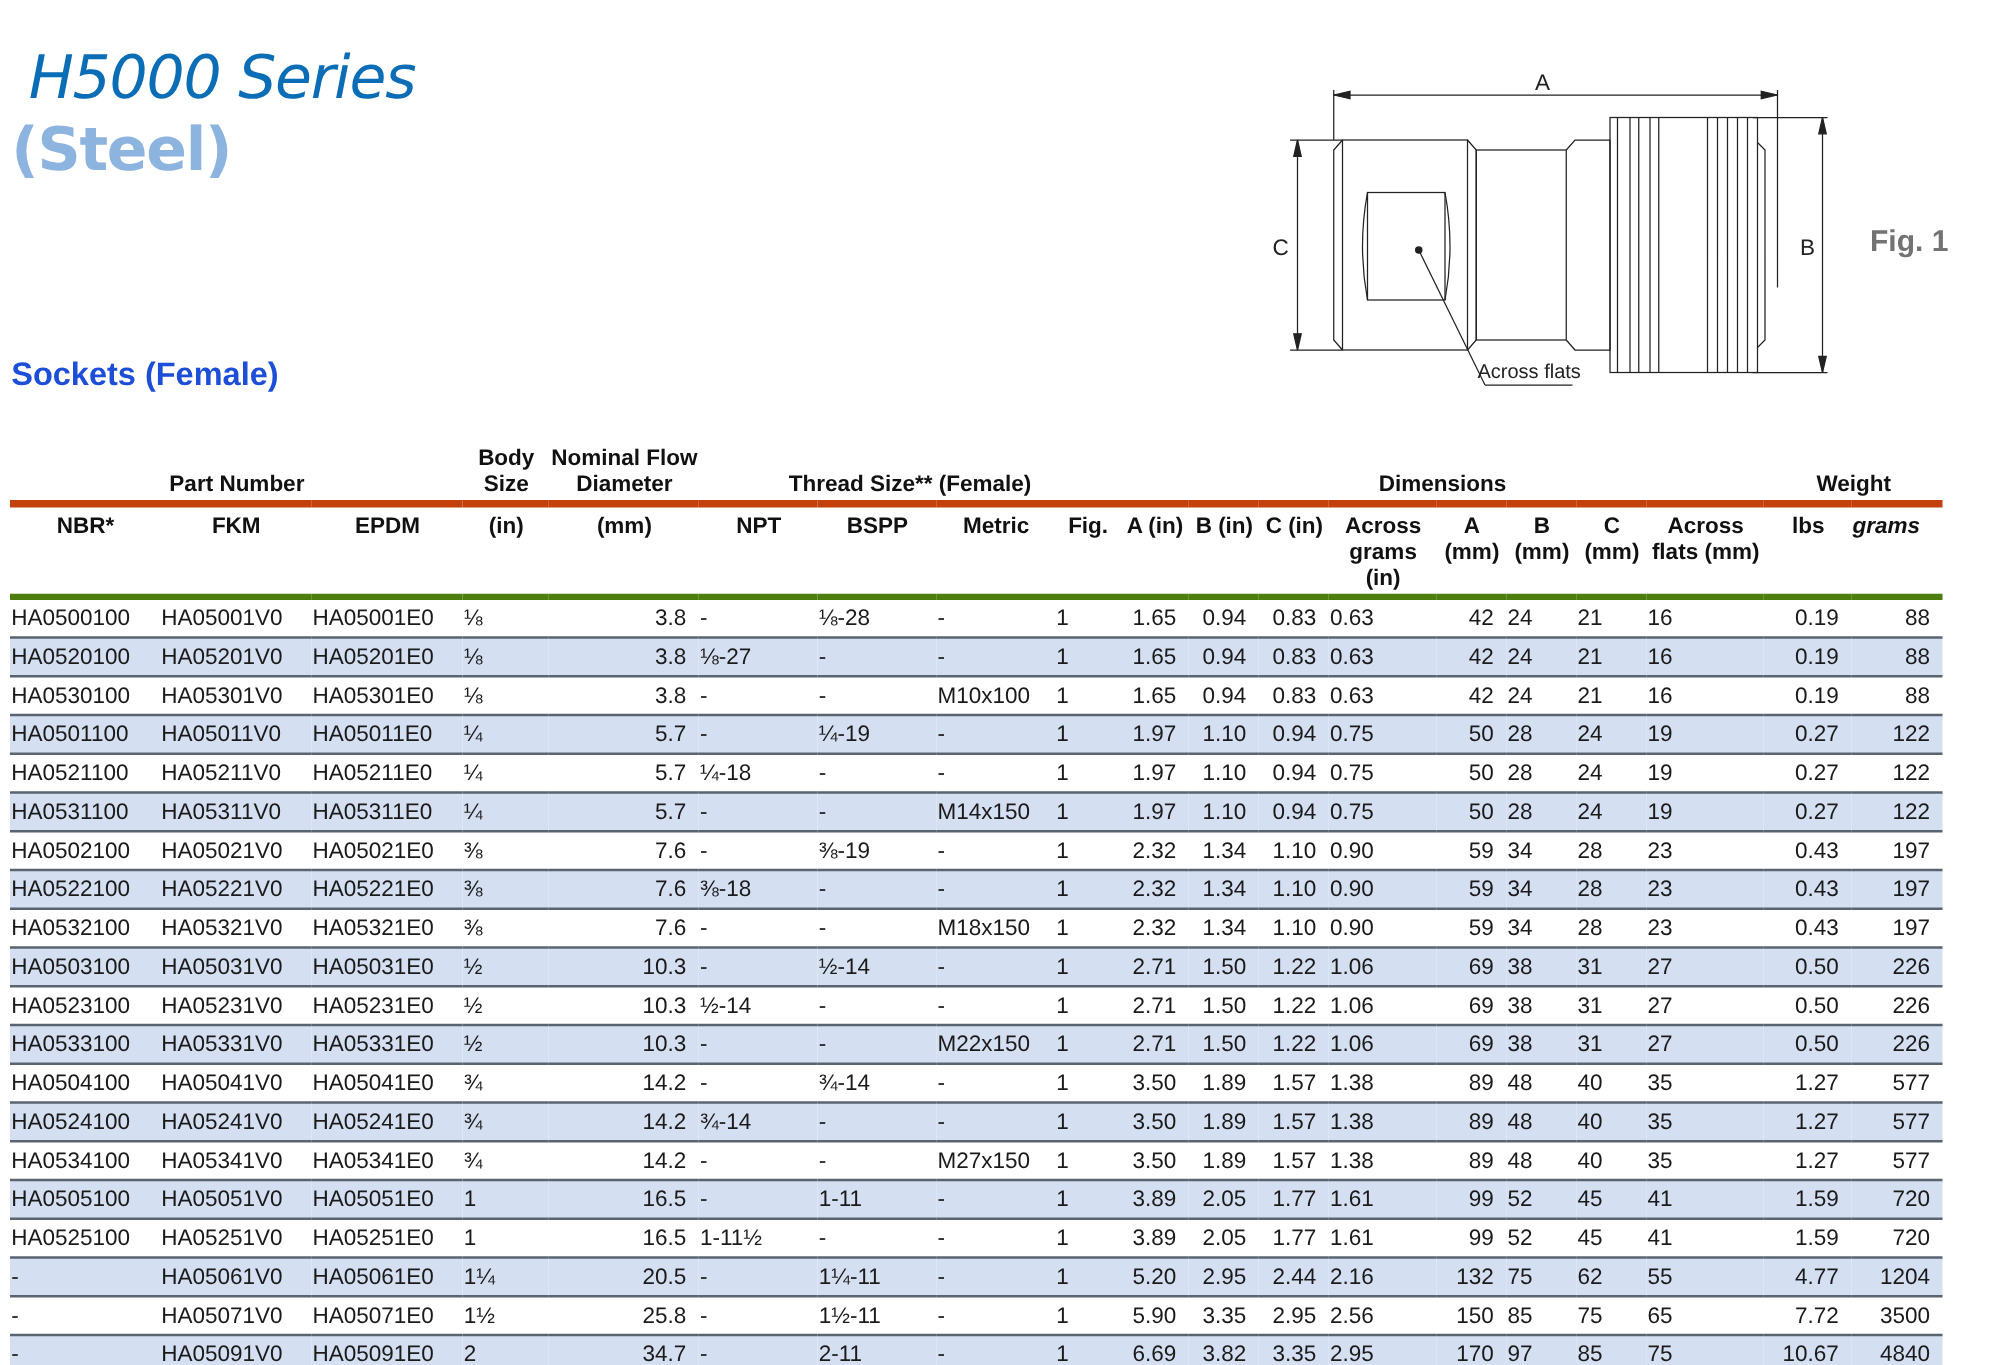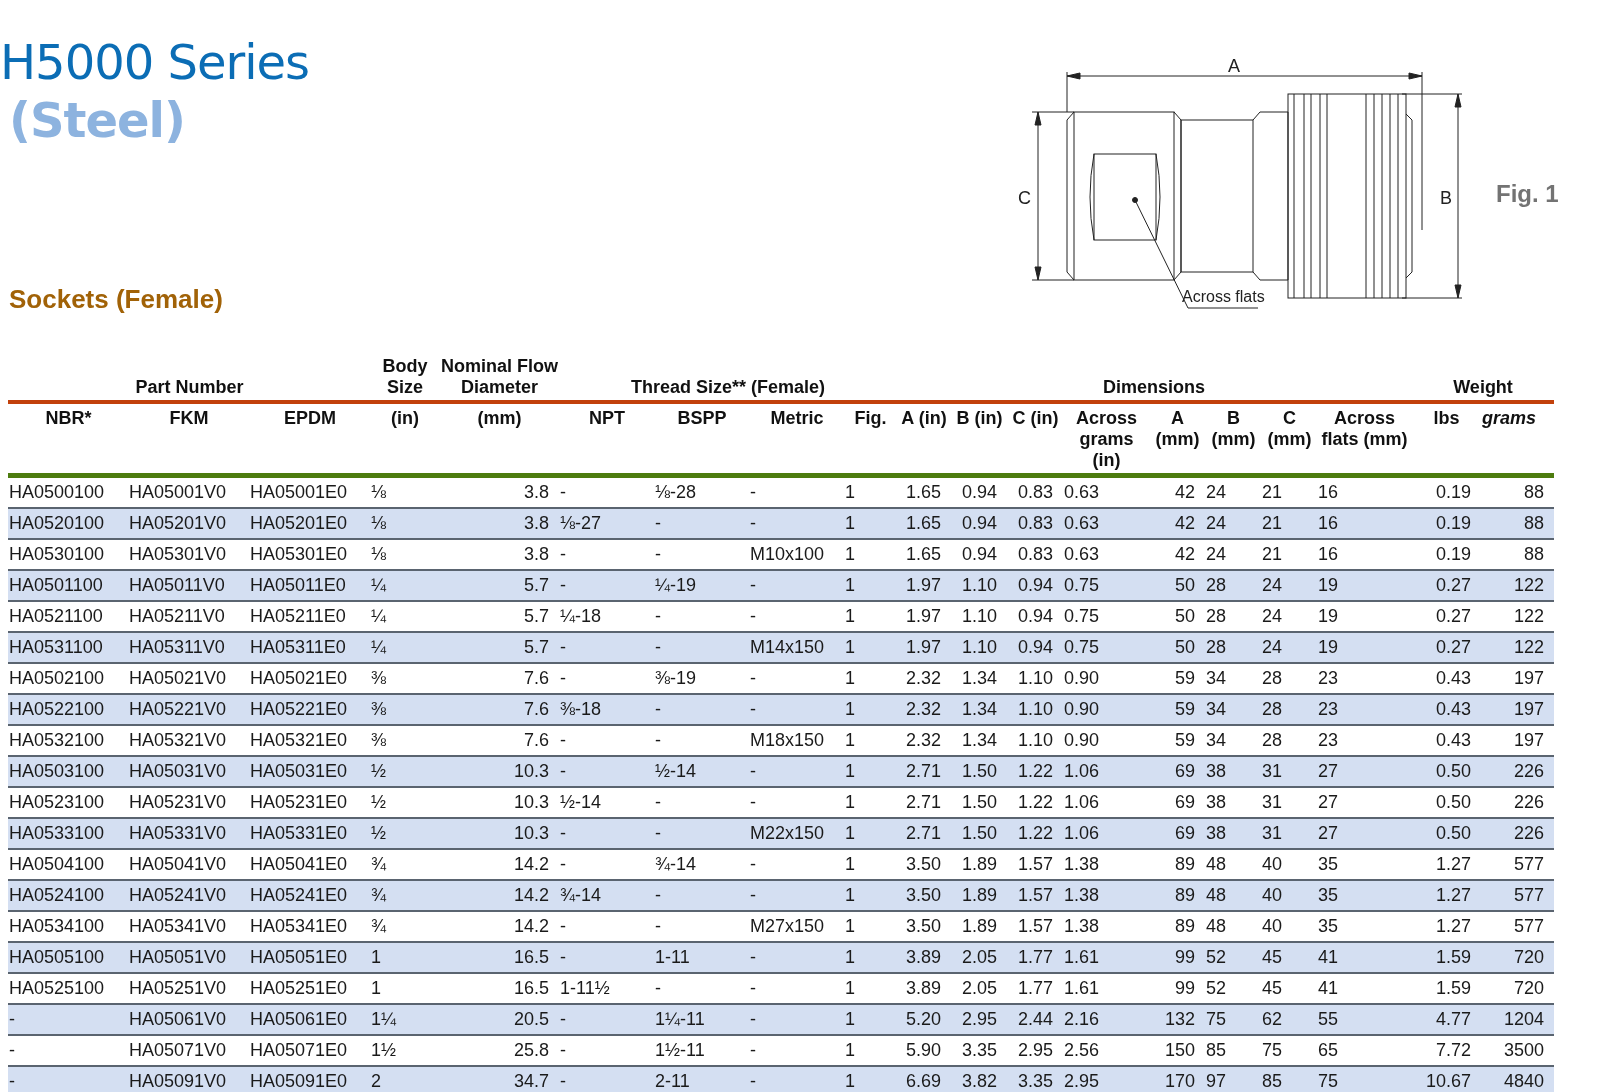--- a/index.html
+++ b/index.html
@@ -1,34 +1,34 @@
 <!DOCTYPE html>
 <html><head>
 <meta charset="utf-8">
 <style>
   html, body { margin: 0; padding: 0; background: #ffffff; }
   body { width: 1602px; height: 1092px; position: relative; overflow: hidden;
          font-family: "Liberation Sans", sans-serif; color: #1a1a1a; }
-  .title { position: absolute; left: 0; top: 34px; font-size: 48px; line-height: 56px;
-           color: #0b6db5; font-family: "DejaVu Sans", sans-serif; letter-spacing: -1px; }
+  .title { position: absolute; left: 23px; top: 34px; font-size: 48px; line-height: 56px;
+           color: #0b6db5; font-family: "DejaVu Sans", sans-serif; letter-spacing: -1px; font-style: italic; }
   .subtitle { position: absolute; left: 9px; top: 92px; font-size: 48px; line-height: 56px;
               color: #8db3df; font-family: "DejaVu Sans", sans-serif; letter-spacing: -1px; font-weight: bold; }
   .section { position: absolute; left: 9px; top: 284px; font-size: 26px; font-weight: bold;
-             color: #a16207; }
+             color: #1d4ed8; }
   .fig-label { position: absolute; left: 1496px; top: 180px; font-size: 24px; font-weight: bold;
                color: #737373; }
   .drawing { position: absolute; left: 1010px; top: 50px; width: 470px; height: 262px; }
 
   table.spec { position: absolute; left: 8px; top: 330px; border-collapse: collapse;
                width: 1546px; table-layout: fixed; }
   table.spec th { font-weight: bold; font-size: 18px; text-align: center; vertical-align: bottom;
                   padding: 0 0 2px 1px; line-height: 21px; color: #111; }
   table.spec tr.group-row th { height: 68px; }
   table.spec tr.sub-row th { vertical-align: top; padding-top: 4px; height: 52px;
-                             border-top: 4px solid #c2410c; }
+                             border-top: 6px solid #c2410c; }
   table.spec td { font-size: 18px; height: 29px; padding: 0 0 0 1px; border-top: 2px solid #5a6470;
                   white-space: nowrap; color: #1a1a1a; }
   table.spec tr.first td { border-top: 5px solid #4d7c0f; }
   table.spec tr.shade td { background: #d4dff2; }
   table.spec tr.last td { border-bottom: 2px solid #333; }
   .r { text-align: right; padding-right: 10px !important; }
 </style>
 </head>
 <body>
 

